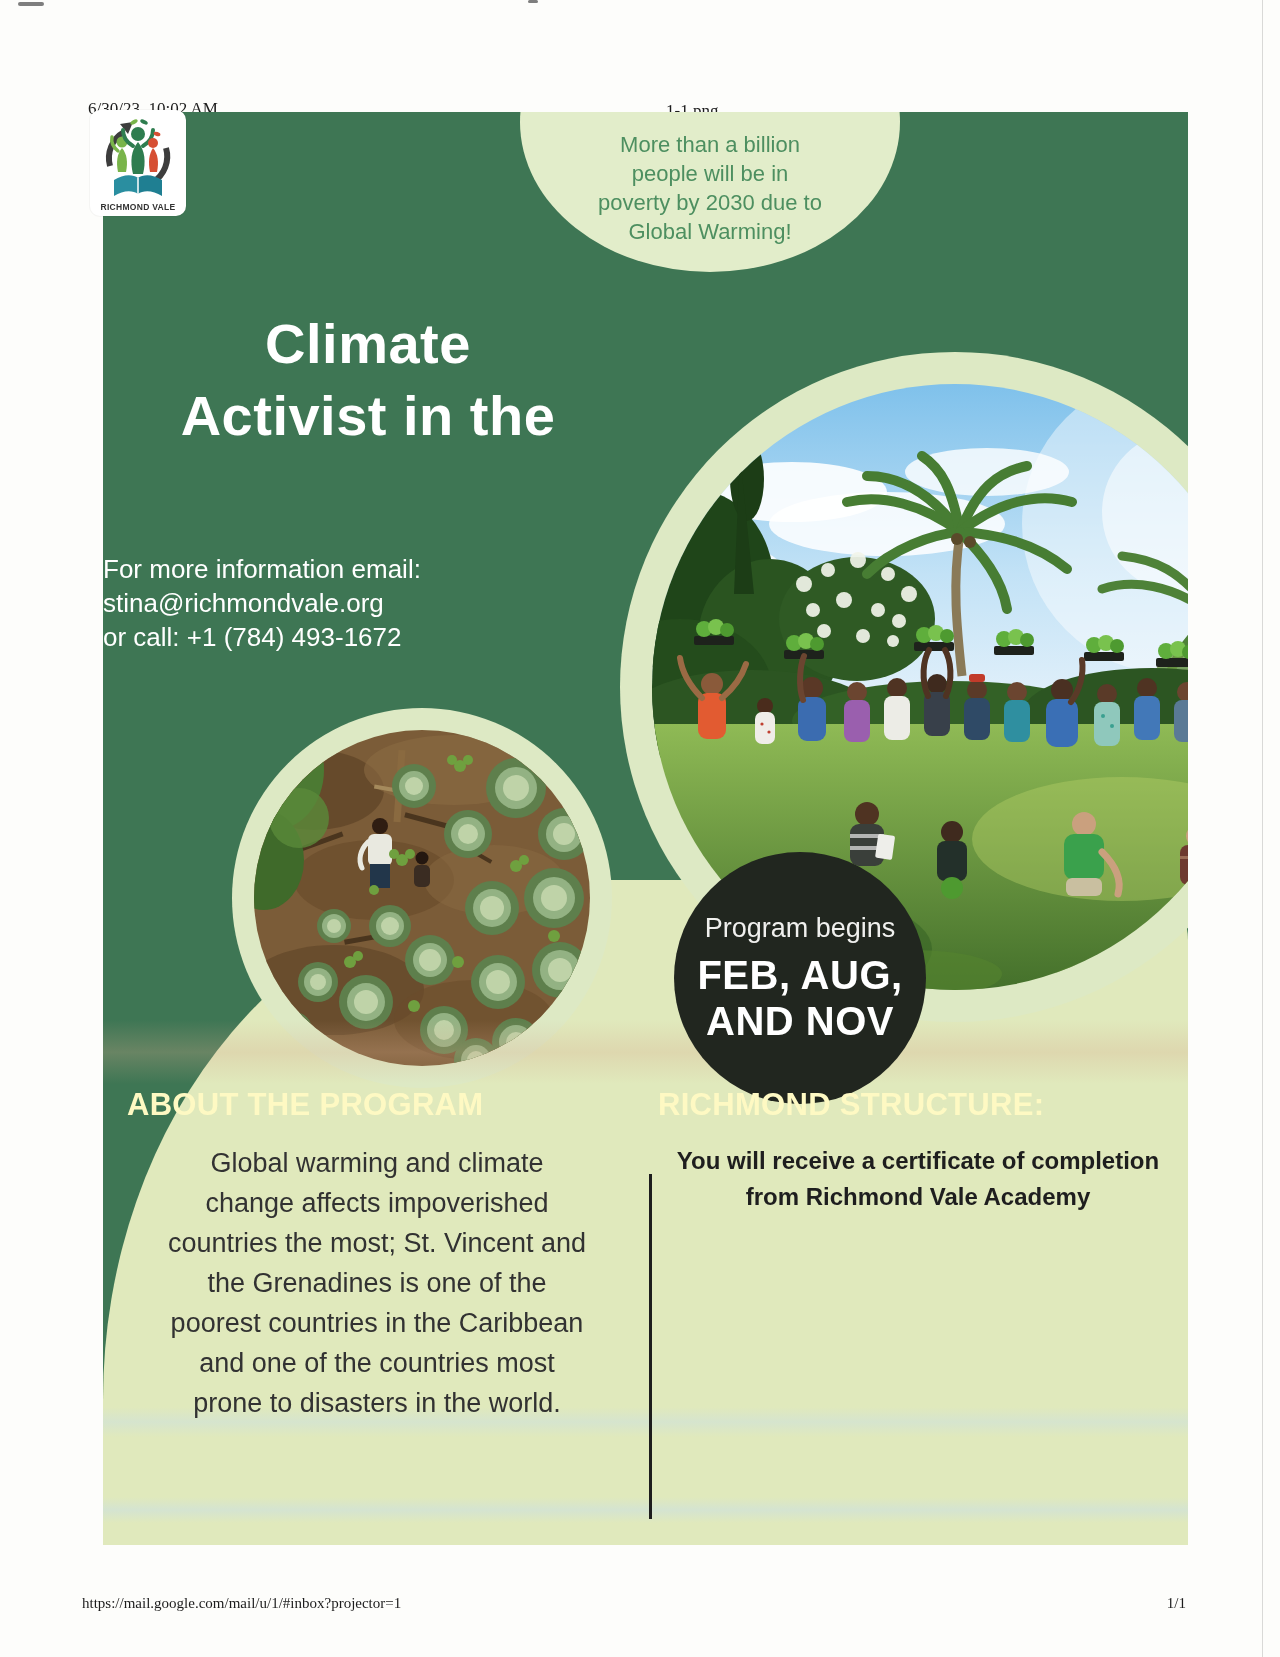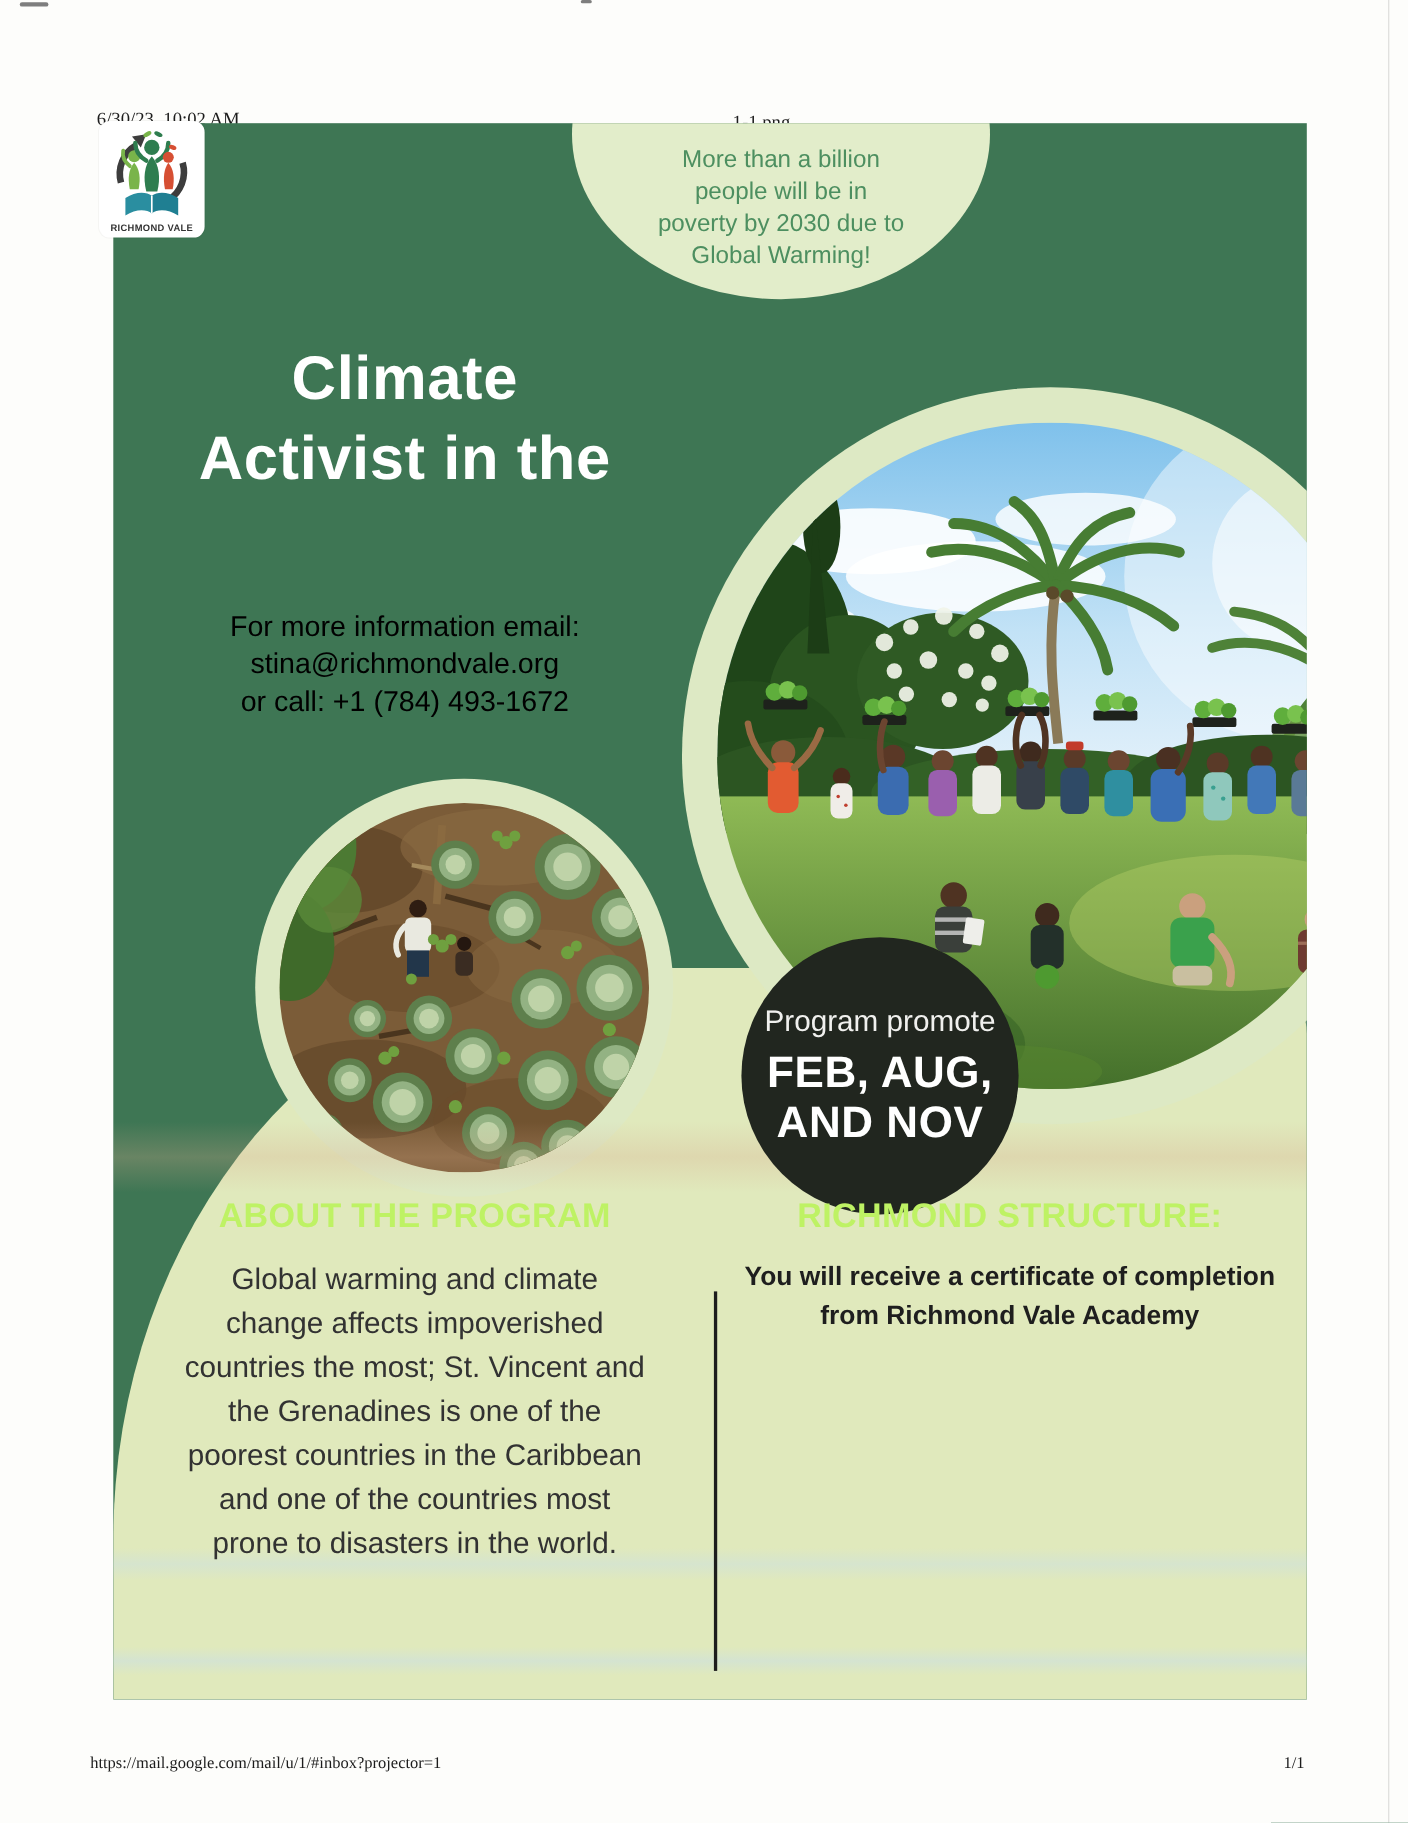--- a/index.html
+++ b/index.html
@@ -17,28 +17,28 @@
                font-size:22px;line-height:29px;color:#4d8f60;font-weight:500;white-space:pre-line;}
   .blob{left:0;top:768px;width:1085px;height:665px;background:#e0e9bc;
         border-radius:440px 60px 0 0 / 520px 60px 0 0;}
   .ring{border-radius:50%;background:#dde9c4;}
   .photo{border-radius:50%;overflow:hidden;}
   .photo svg{display:block;}
   .band{left:0;width:1085px;pointer-events:none;}
 
   .title{left:0;top:196px;width:530px;text-align:center;color:#ffffff;
          font-size:56px;line-height:72px;font-weight:700;letter-spacing:.5px;}
-  .contact{left:0;top:440px;width:530px;text-align:center;color:#000000;
+  .contact{left:0;top:440px;width:530px;color:#ffffff;
            font-size:26px;line-height:34px;}
   .prog{left:571px;top:740px;width:252px;height:252px;border-radius:50%;background:#21261f;
         display:flex;flex-direction:column;align-items:center;justify-content:center;text-align:center;}
   .prog-label{color:#f0f0ee;font-size:27px;margin-bottom:8px;}
   .prog-months{color:#ffffff;font-size:40px;line-height:46px;font-weight:800;letter-spacing:.5px;}
 
-  .col-heading{font-size:31px;font-weight:700;color:#bef264;letter-spacing:.3px;text-align:center;margin-bottom:20px;}
+  .col-heading{font-size:31px;font-weight:700;color:#fef9c3;letter-spacing:.3px;margin-bottom:20px;}
   .col-body{font-size:27px;line-height:40px;color:#323232;text-align:center;white-space:pre-line;}
   .about-col{left:24px;top:975px;width:500px;}
   .struct-col{left:555px;top:975px;width:520px;}
   .cert{margin-top:20px;font-size:24px;line-height:36px;font-weight:700;color:#1e1e1e;
         text-align:center;white-space:pre-line;}
   .divider{left:546px;top:1062px;width:3px;height:345px;background:#1d1d1d;}
 
   .logo-tile{left:90px;top:110px;width:96px;height:106px;background:#ffffff;border-radius:10px;
              box-shadow:0 0 0 1px rgba(0,0,0,.03);}
   .hdr-ts{left:88px;top:76px;font-size:17px;}
@@ -411,21 +411,21 @@
           <circle cx="120" cy="160" r="5"></circle>
       </g>
     </svg>
   </div>
 
   <div class="abs band" style="top:908px;height:64px;background:linear-gradient(rgba(216,170,140,0),rgba(216,170,140,.28),rgba(216,170,140,0));"></div>
   <div class="abs band" style="top:1295px;height:30px;background:linear-gradient(rgba(195,220,240,0),rgba(195,220,240,.35),rgba(195,220,240,0));"></div>
   <div class="abs band" style="top:1385px;height:26px;background:linear-gradient(rgba(195,220,240,0),rgba(195,220,240,.4),rgba(195,220,240,0));"></div>
 
   <div class="abs prog">
-    <div class="prog-label">Program promote</div>
+    <div class="prog-label">Program begins</div>
     <div class="prog-months">FEB, AUG,</div>
     <div class="prog-months">AND NOV</div>
   </div>
 
   <div class="abs title">
     <div>Climate</div>
     <div>Activist in the</div>
   </div>
 
   <div class="abs contact">

